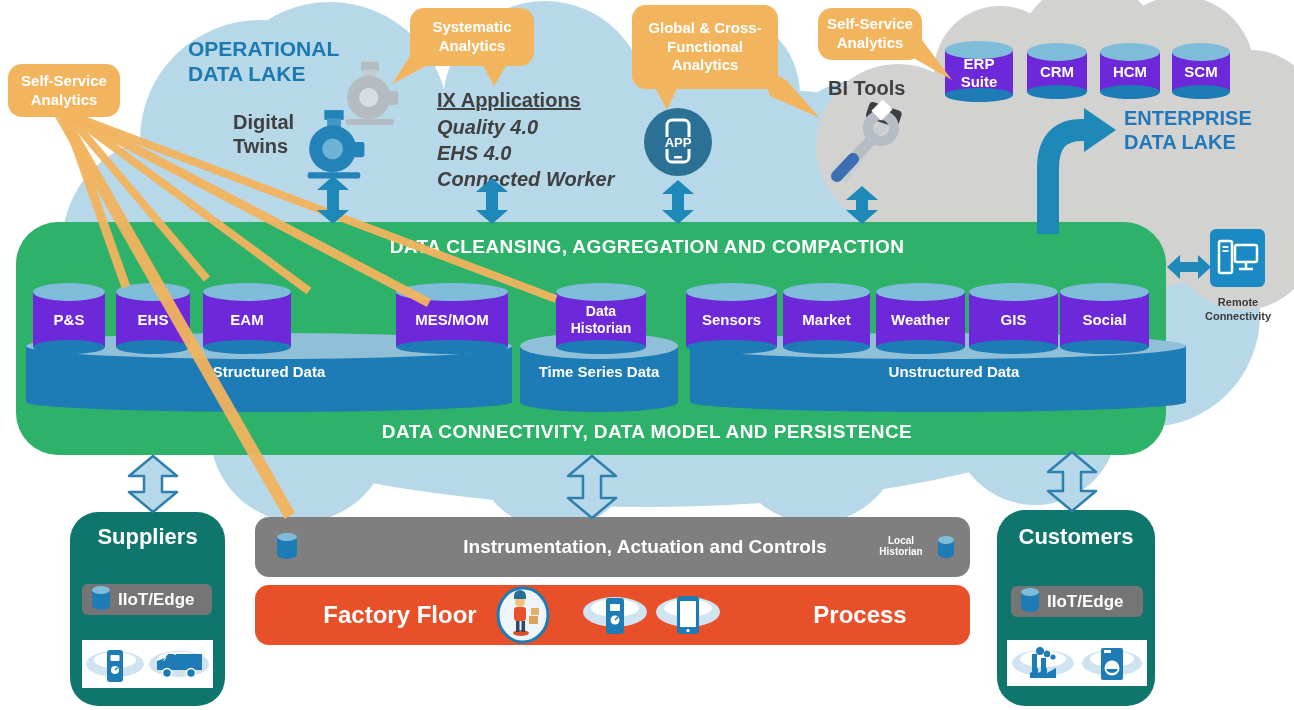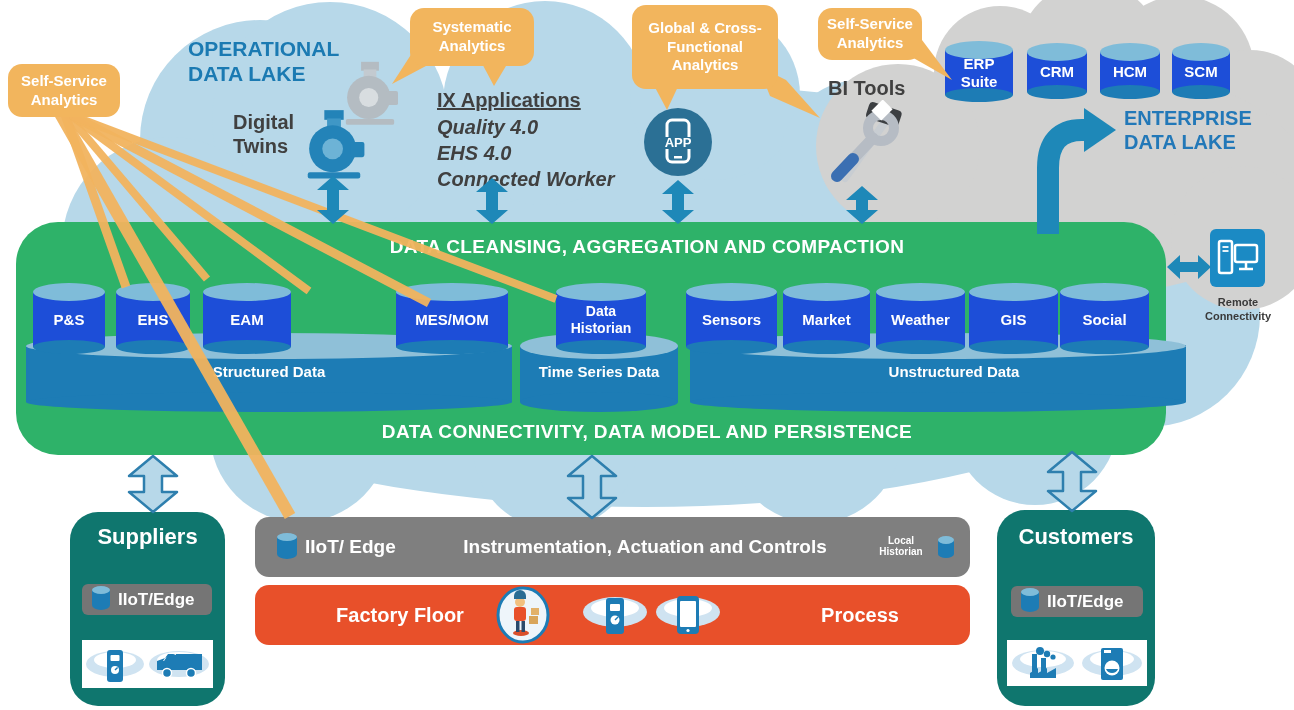--- a/index.html
+++ b/index.html
@@ -12,21 +12,21 @@
   #bg{left:0;top:0;z-index:1;}
   #fx{left:0;top:0;z-index:30;pointer-events:none;}
 
   
   .green-box{left:16px;top:222px;width:1150px;height:233px;background:#2eb269;
              border-radius:42px;z-index:5;}
   .band-title{position:absolute;left:0;width:100%;text-align:center;color:#fff;
               font-weight:bold;font-size:19px;letter-spacing:.4px;z-index:12;}
 
   
-  .cyl{position:absolute;background:#1d4ed8;color:#fff;font-weight:bold;text-align:center;
+  .cyl{position:absolute;background:#6d28d9;color:#fff;font-weight:bold;text-align:center;
        display:flex;align-items:center;justify-content:center;z-index:14;}
   .cyl::before{content:"";position:absolute;left:0;right:0;top:-9px;height:18px;
        background:#7fbcd9;border-radius:50%;}
   .cyl::after{content:"";position:absolute;left:0;right:0;bottom:-7px;height:14px;
        background:#1d7cb5;border-radius:50%;z-index:-1;}
   .cyl span{position:relative;z-index:2;white-space:pre-line;line-height:1.15;}
   .platform{position:absolute;background:#1d7cb5;color:#fff;font-weight:bold;
        text-align:center;z-index:10;}
   .platform::before{content:"";position:absolute;left:0;right:0;top:-12px;height:26px;
        background:#8fc0d8;border-radius:50%;}
@@ -49,21 +49,21 @@
   .dark-label{position:absolute;font-weight:bold;font-size:20px;line-height:1.2;
        color:#404040;z-index:15;}
   .ix-title{text-decoration:underline;}
   .ix-item{font-weight:bold;font-size:20px;color:#404040;line-height:1.3;font-style:italic;}
 
   
   .gray-band{left:255px;top:517px;width:715px;height:60px;background:#7f7f7f;
        border-radius:14px;z-index:8;}
   .red-band{left:255px;top:585px;width:715px;height:60px;background:#e8502a;
        border-radius:14px;z-index:8;}
-  .band-white{position:absolute;color:#fff;font-weight:bold;font-size:20px;z-index:12;}
+  .band-white{position:absolute;color:#fff;font-weight:bold;font-size:24px;z-index:12;}
   .side-box{position:absolute;background:#0f766e;border-radius:28px;z-index:8;}
   .side-title{position:absolute;width:100%;text-align:center;color:#fff;font-weight:bold;
        font-size:22px;}
   .pill{position:absolute;background:#757575;border-radius:6px;display:flex;
        align-items:center;color:#fff;font-weight:bold;font-size:17px;z-index:10;}
   .icon-panel{position:absolute;background:#fff;display:flex;align-items:center;
        justify-content:space-evenly;z-index:10;}
   .local-hist{position:absolute;color:#fff;font-weight:bold;font-size:10px;line-height:1.1;
        text-align:center;z-index:12;}
 
@@ -221,21 +221,20 @@
       <line x1="6.5" y1="14" x2="12.5" y2="14" stroke="#fff" stroke-width="1.8"></line>
       <rect x="19" y="8" width="22" height="17" rx="2" fill="none" stroke="#fff" stroke-width="2.5"></rect>
       <line x1="30" y1="25" x2="30" y2="31" stroke="#fff" stroke-width="2.5"></line>
       <line x1="23" y1="32" x2="37" y2="32" stroke="#fff" stroke-width="2.5"></line>
     </svg>
   </div>
   <div class="remote-label">Remote Connectivity</div>
 
   <div class="abs gray-band"></div>
   <div class="mini-cyl" style="left:277px;top:537px;width:20px;height:22px;border-radius:0 0 50% 50%/0 0 5px 5px;"></div>
-  <div class="band-white" style="left:305px;top:517px;height:60px;display:flex;align-items:center;font-size:19px;">IIoT/ Edge</div>
   <div class="band-white" style="left:420px;top:517px;width:450px;height:60px;display:flex;align-items:center;justify-content:center;font-size:19px;">Instrumentation, Actuation and Controls</div>
   <div class="local-hist" style="left:869px;top:535px;width:64px;">Local Historian</div>
   <div class="mini-cyl" style="left:938px;top:540px;width:16px;height:18px;border-radius:0 0 50% 50%/0 0 4px 4px;"></div>
 
   <div class="abs red-band"></div>
   <div class="band-white" style="left:300px;top:585px;width:200px;height:60px;display:flex;align-items:center;justify-content:center;">Factory Floor</div>
   <div class="band-white" style="left:770px;top:585px;width:180px;height:60px;display:flex;align-items:center;justify-content:center;">Process</div>
   <svg class="abs" style="left:496px;top:586px;z-index:12;" width="54" height="58" viewBox="0 0 54 58">
     <ellipse cx="27" cy="29" rx="25" ry="27" fill="#eef5fa" stroke="#1d7cb5" stroke-width="3"></ellipse>
     <ellipse cx="25" cy="47" rx="8" ry="3" fill="#d94f2a"></ellipse>

